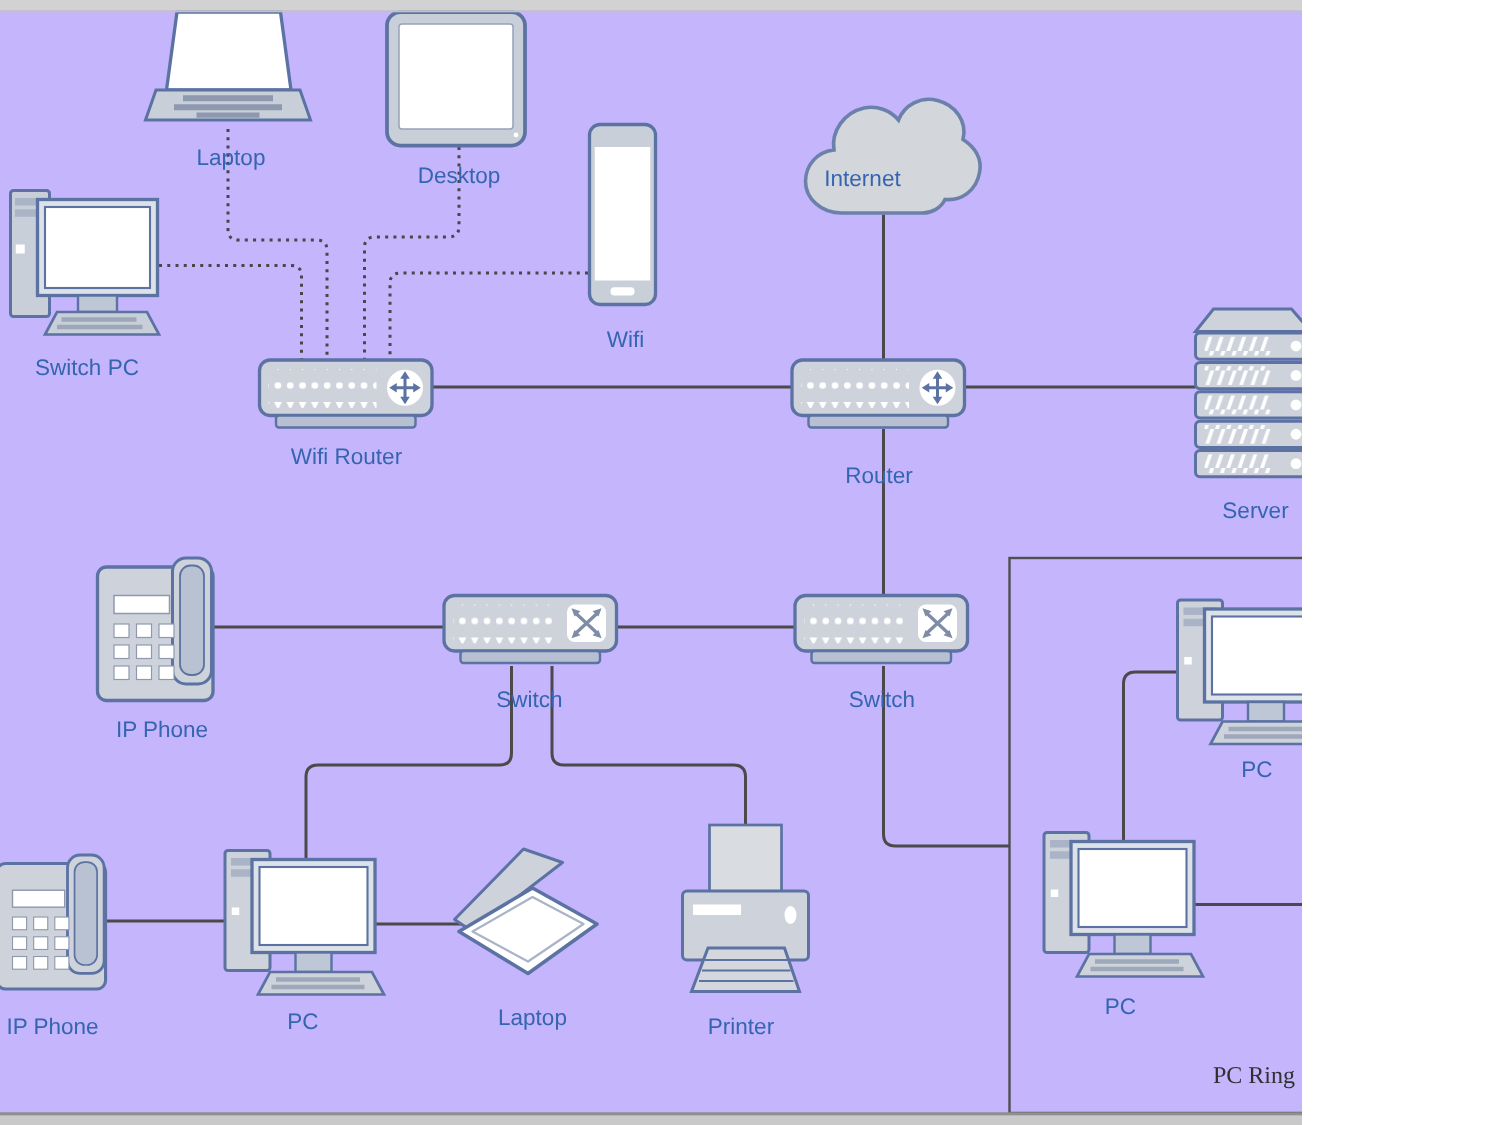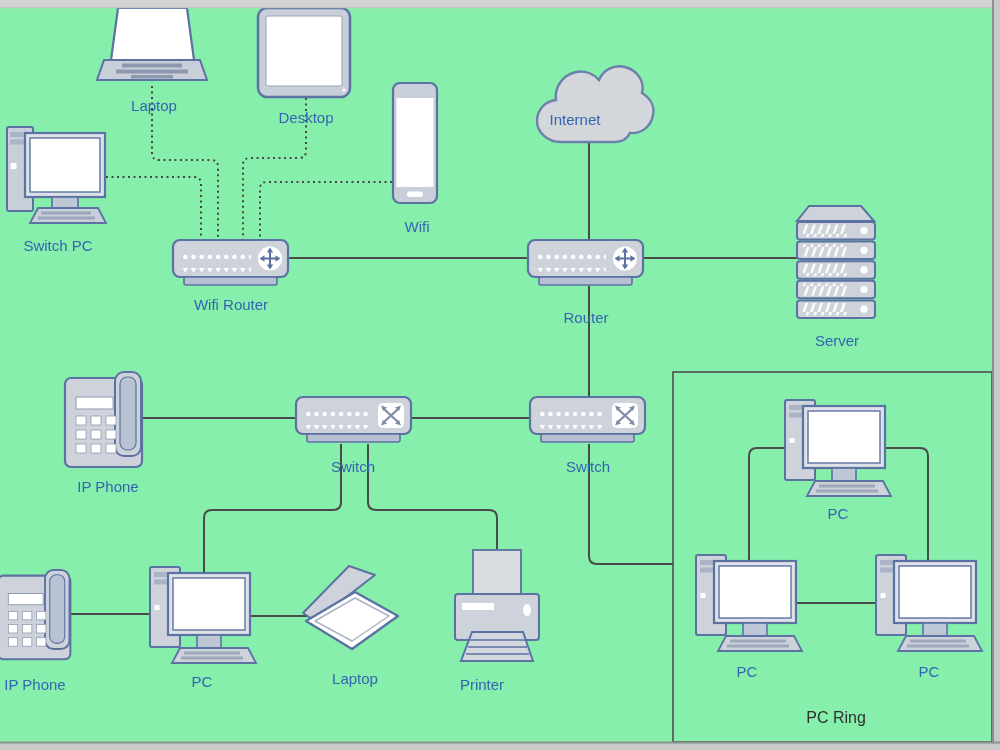--- a/index.html
+++ b/index.html
@@ -1,21 +1,21 @@
 <!DOCTYPE html>
 <html><head>
 <meta charset="utf-8">
 <style>
   html,body{margin:0;padding:0;background:#ffffff;}
-  #stage{position:relative;width:1000px;height:750px;background:#86efac;overflow:hidden;
+  #stage{position:relative;width:868px;height:750px;background:#c4b5fd;overflow:hidden;
          font-family:"Liberation Sans",sans-serif;}
   #diagram-svg{position:absolute;left:0;top:0;}
   .lbl{position:absolute;transform:translateX(-50%);white-space:nowrap;
        font-size:15px;color:#3565b0;z-index:5;line-height:1.1;}
-  .lbl.dark{color:#303030;font-size:16px;}
+  .lbl.dark{color:#303030;font-size:16px;font-family:Liberation Serif, serif;}
 </style>
 </head>
 <body>
 
 <div id="stage">
 
 <svg id="diagram-svg" width="1000" height="750" viewBox="0 0 1000 750">
   <defs>
     <pattern id="ports" width="8.2" height="26" patternUnits="userSpaceOnUse">
       <polygon points="1.5,2 6.7,2 4.1,7" fill="#ffffff"></polygon>
@@ -213,19 +213,19 @@
   <div class="lbl" style="left:231px;top:297px">Wifi Router</div>
   <div class="lbl" style="left:575px;top:112px">Internet</div>
   <div class="lbl" style="left:586px;top:310px">Router</div>
   <div class="lbl" style="left:837px;top:333px">Server</div>
   <div class="lbl" style="left:108px;top:479px">IP Phone</div>
   <div class="lbl" style="left:353px;top:459px">Switch</div>
   <div class="lbl" style="left:588px;top:459px">Switch</div>
   <div class="lbl" style="left:35px;top:677px">IP Phone</div>
   <div class="lbl" style="left:202px;top:674px">PC</div>
   <div class="lbl" style="left:355px;top:671px">Laptop</div>
-  <div class="lbl" style="left:482px;top:677px">Printer</div>
+  <div class="lbl" style="left:494px;top:677px">Printer</div>
   <div class="lbl" style="left:838px;top:506px">PC</div>
   <div class="lbl" style="left:747px;top:664px">PC</div>
   <div class="lbl" style="left:929px;top:664px">PC</div>
   <div class="lbl dark" style="left:836px;top:709px">PC Ring</div>
 
 </div>
 
 </body></html>

